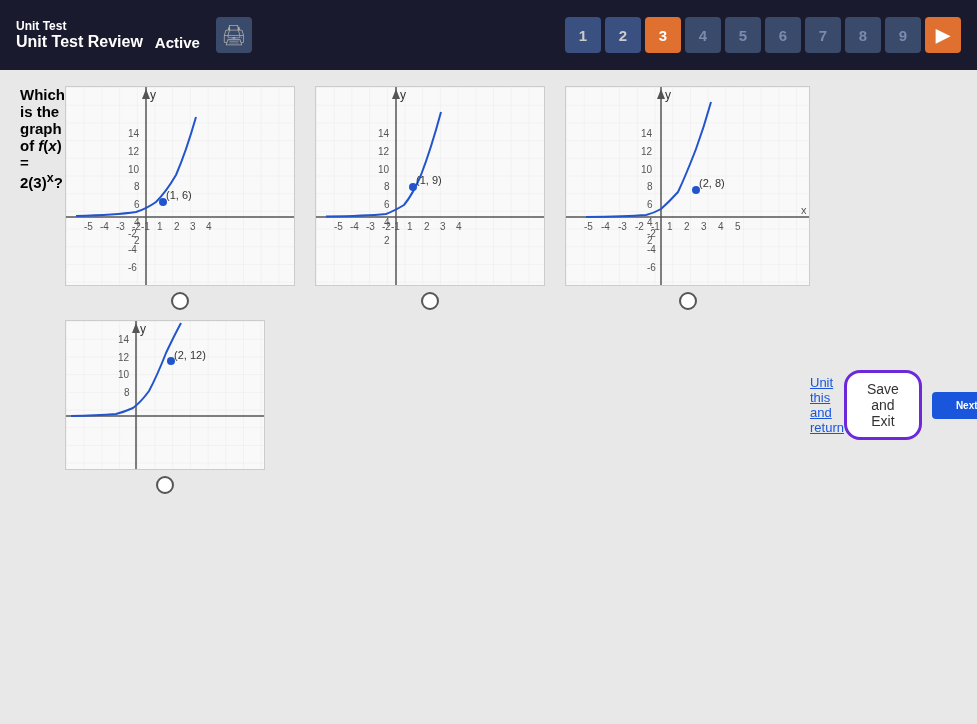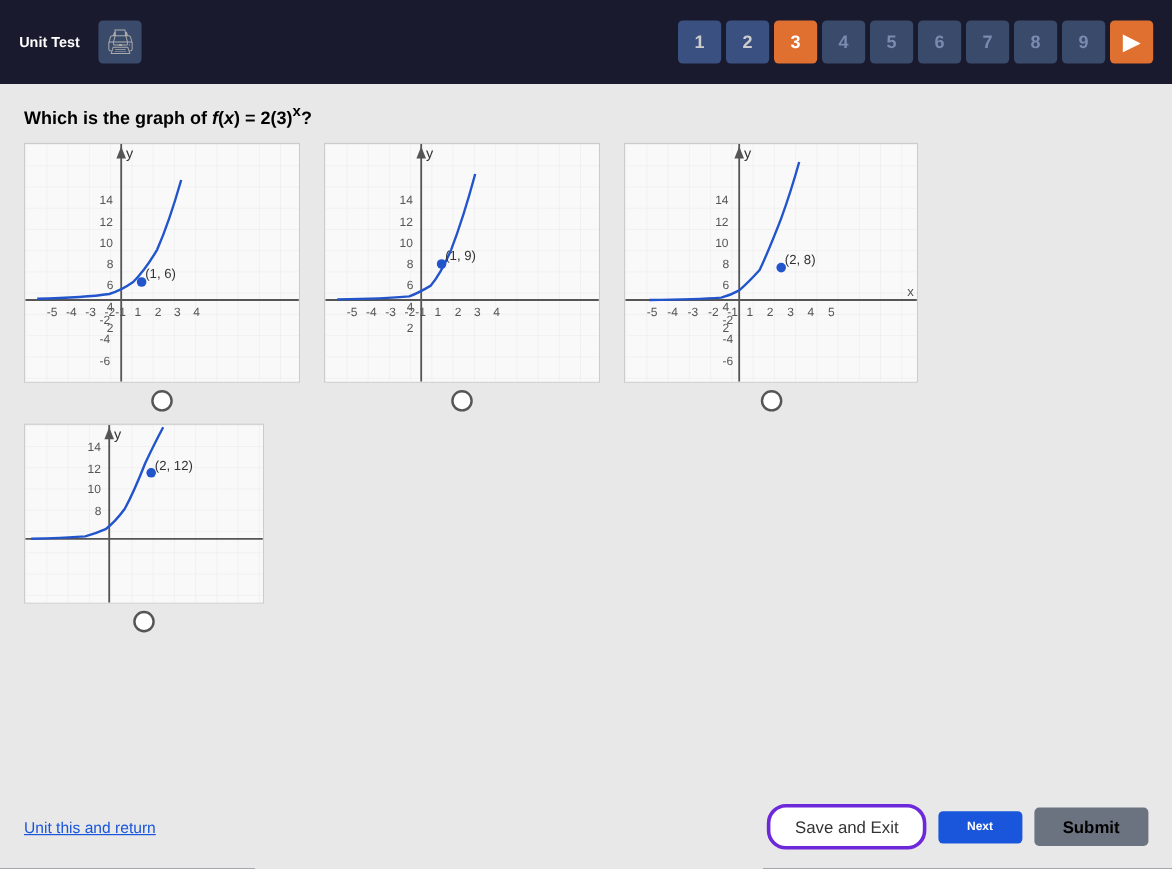--- a/index.html
+++ b/index.html
@@ -85,21 +85,20 @@
     }
     .nav-btn.arrow {
       background: #e07030;
       color: #fff;
       font-size: 18px;
     }
     .main-content {
       background: #e8e8e8;
       flex: 1;
       display: flex;
-      flex-direction: column;
       padding: 16px 20px;
       overflow: hidden;
     }
     .question-text {
       font-size: 15px;
       font-weight: bold;
       color: #000;
       margin-bottom: 12px;
     }
     .graphs-area {
@@ -181,20 +180,24 @@
       cursor: pointer;
     }
     svg text { font-family: Arial, sans-serif; }
   </style>
 </head>
 <body>
 
 <div class="top-bar">
   <div class="title-group">
     <span class="unit-title">Unit Test</span>
+    <div class="subtitle-row">
+      <span class="unit-test-review">Unit Test Review</span>
+      <span class="active-badge">Active</span>
+    </div>
   </div>
   <div class="print-icon">🖨</div>
   <div class="nav-numbers">
     <button class="nav-btn num">1</button>
     <button class="nav-btn num">2</button>
     <button class="nav-btn active-num">3</button>
     <button class="nav-btn inactive">4</button>
     <button class="nav-btn inactive">5</button>
     <button class="nav-btn inactive">6</button>
     <button class="nav-btn inactive">7</button>

